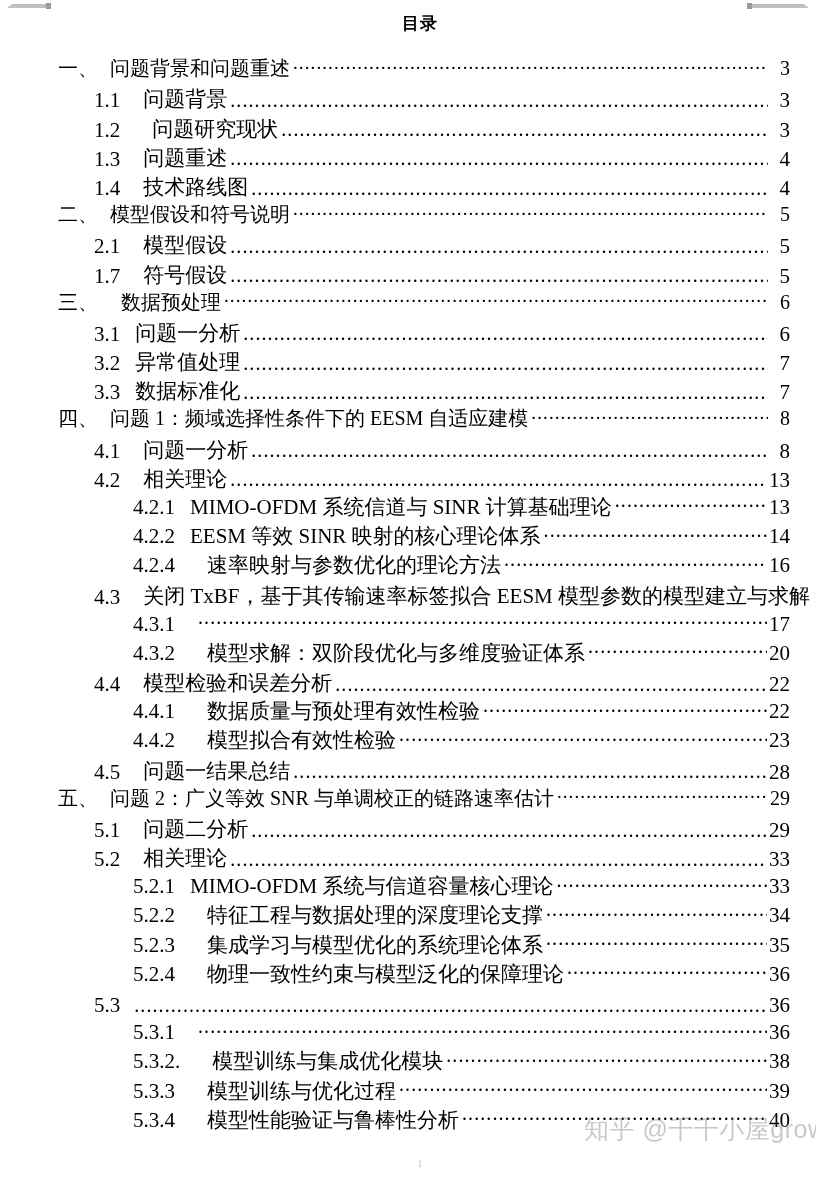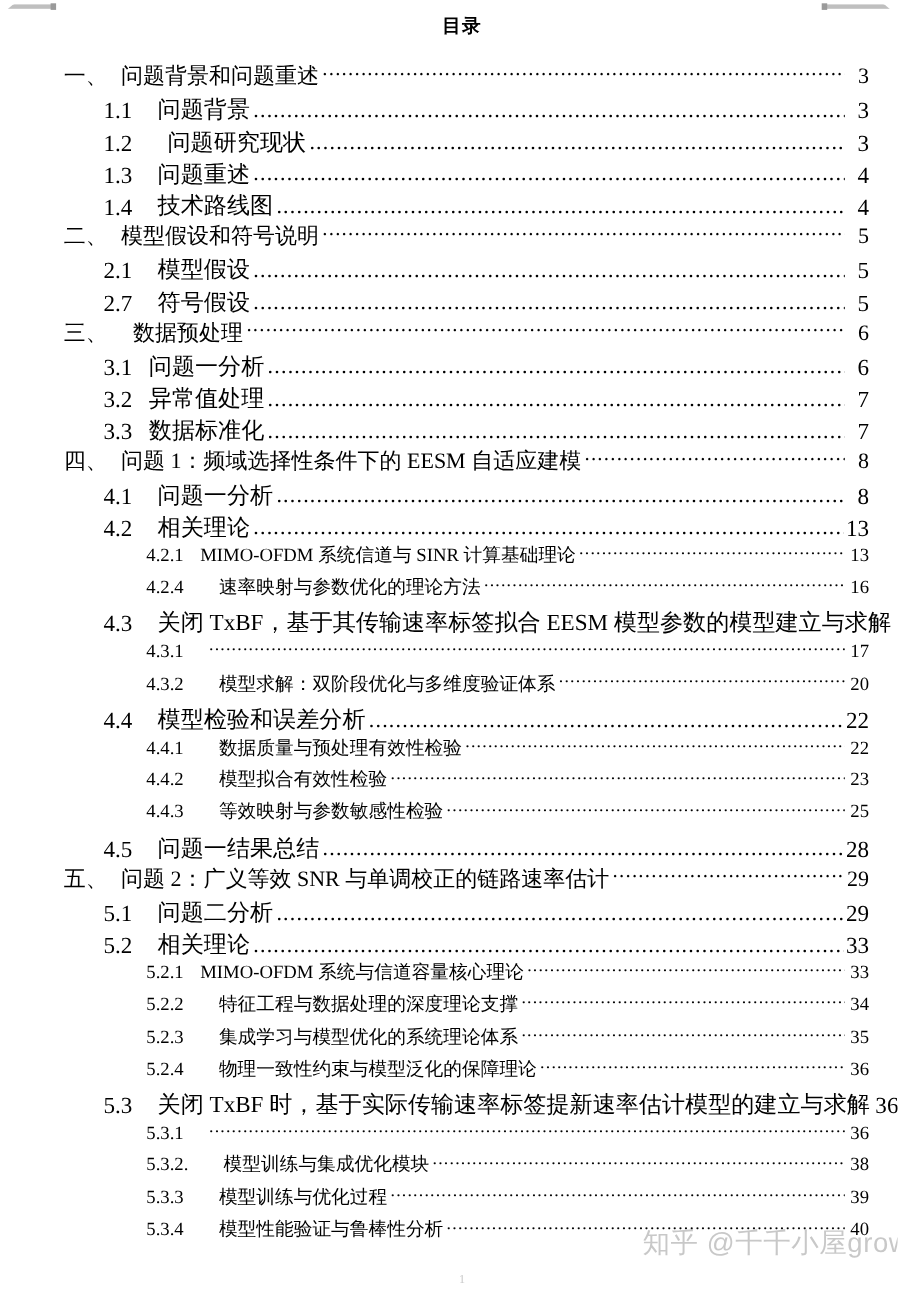--- a/index.html
+++ b/index.html
@@ -65,21 +65,21 @@
     align-items: baseline;
     height: 29.2px;
     padding-right: 50px;   
     box-sizing: border-box;
     white-space: nowrap;
   }
 
   
   .lvl1 { padding-left: 58px;  font-size: 20px; }
   .lvl2 { padding-left: 94px;  font-size: 21px; align-items: flex-end; }
-  .lvl3 { padding-left: 133px; font-size: 17px; }
+  .lvl3 { padding-left: 133px; font-size: 21px; }
 
   .num {
     flex: 0 0 auto;
   }
   
   .gap-wide   { padding-right: 11px; }
   .gap-mid    { padding-right: 20px; }
   .gap-narrow { padding-right: 3px; }
   .gap-none   { padding-right: 0; }
 
@@ -183,21 +183,21 @@
         <span class="leader"></span>
         <span class="page-num">5</span>
       </div>
       <div class="toc-entry lvl2">
         <span class="num gap-wide">2.1</span>
         <span class="label">模型假设</span>
         <span class="leader"></span>
         <span class="page-num">5</span>
       </div>
       <div class="toc-entry lvl2">
-        <span class="num gap-wide">2.7</span>
+        <span class="num gap-wide">1.7</span>
         <span class="label">符号假设</span>
         <span class="leader"></span>
         <span class="page-num">5</span>
       </div>
       <div class="toc-entry lvl1">
         <span class="num gap-wide">三、</span>
         <span class="label">数据预处理</span>
         <span class="leader"></span>
         <span class="page-num">6</span>
       </div>
@@ -235,20 +235,26 @@
         <span class="num gap-wide">4.2</span>
         <span class="label">相关理论</span>
         <span class="leader"></span>
         <span class="page-num">13</span>
       </div>
       <div class="toc-entry lvl3">
         <span class="num gap-narrow">4.2.1</span>
         <span class="label">MIMO-OFDM 系统信道与 SINR 计算基础理论</span>
         <span class="leader"></span>
         <span class="page-num">13</span>
+      </div>
+      <div class="toc-entry lvl3">
+        <span class="num gap-narrow">4.2.2</span>
+        <span class="label">EESM 等效 SINR 映射的核心理论体系</span>
+        <span class="leader"></span>
+        <span class="page-num">14</span>
       </div>
       <div class="toc-entry lvl3">
         <span class="num gap-mid">4.2.4</span>
         <span class="label">速率映射与参数优化的理论方法</span>
         <span class="leader"></span>
         <span class="page-num">16</span>
       </div>
       <div class="toc-entry lvl2">
         <span class="num gap-wide">4.3</span>
         <span class="label">关闭 TxBF，基于其传输速率标签拟合 EESM 模型参数的模型建立与求解</span>
@@ -277,26 +283,20 @@
         <span class="label">数据质量与预处理有效性检验</span>
         <span class="leader"></span>
         <span class="page-num">22</span>
       </div>
       <div class="toc-entry lvl3">
         <span class="num gap-mid">4.4.2</span>
         <span class="label">模型拟合有效性检验</span>
         <span class="leader"></span>
         <span class="page-num">23</span>
       </div>
-      <div class="toc-entry lvl3">
-        <span class="num gap-mid">4.4.3</span>
-        <span class="label">等效映射与参数敏感性检验</span>
-        <span class="leader"></span>
-        <span class="page-num">25</span>
-      </div>
       <div class="toc-entry lvl2">
         <span class="num gap-wide">4.5</span>
         <span class="label">问题一结果总结</span>
         <span class="leader"></span>
         <span class="page-num">28</span>
       </div>
       <div class="toc-entry lvl1">
         <span class="num gap-none">五、</span>
         <span class="label">问题 2：广义等效 SNR 与单调校正的链路速率估计</span>
         <span class="leader"></span>
@@ -333,21 +333,20 @@
         <span class="page-num">35</span>
       </div>
       <div class="toc-entry lvl3">
         <span class="num gap-mid">5.2.4</span>
         <span class="label">物理一致性约束与模型泛化的保障理论</span>
         <span class="leader"></span>
         <span class="page-num">36</span>
       </div>
       <div class="toc-entry lvl2">
         <span class="num gap-wide">5.3</span>
-        <span class="label">关闭 TxBF 时，基于实际传输速率标签提新速率估计模型的建立与求解</span>
         <span class="leader"></span>
         <span class="page-num">36</span>
       </div>
       <div class="toc-entry lvl3">
         <span class="num gap-mid">5.3.1</span>
         <span class="leader"></span>
         <span class="page-num">36</span>
       </div>
       <div class="toc-entry lvl3">
         <span class="num gap-mid">5.3.2.</span>

